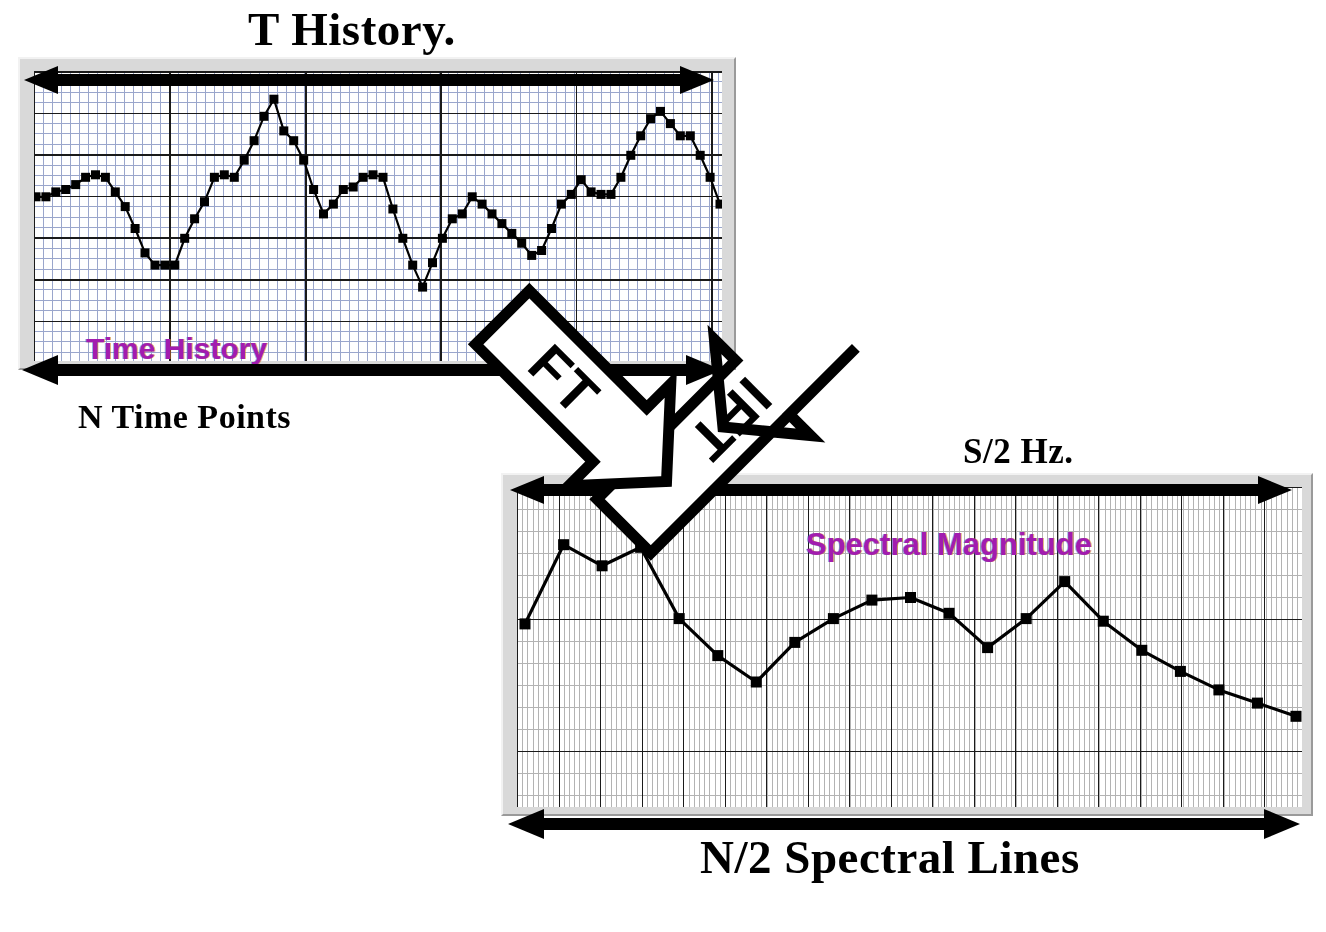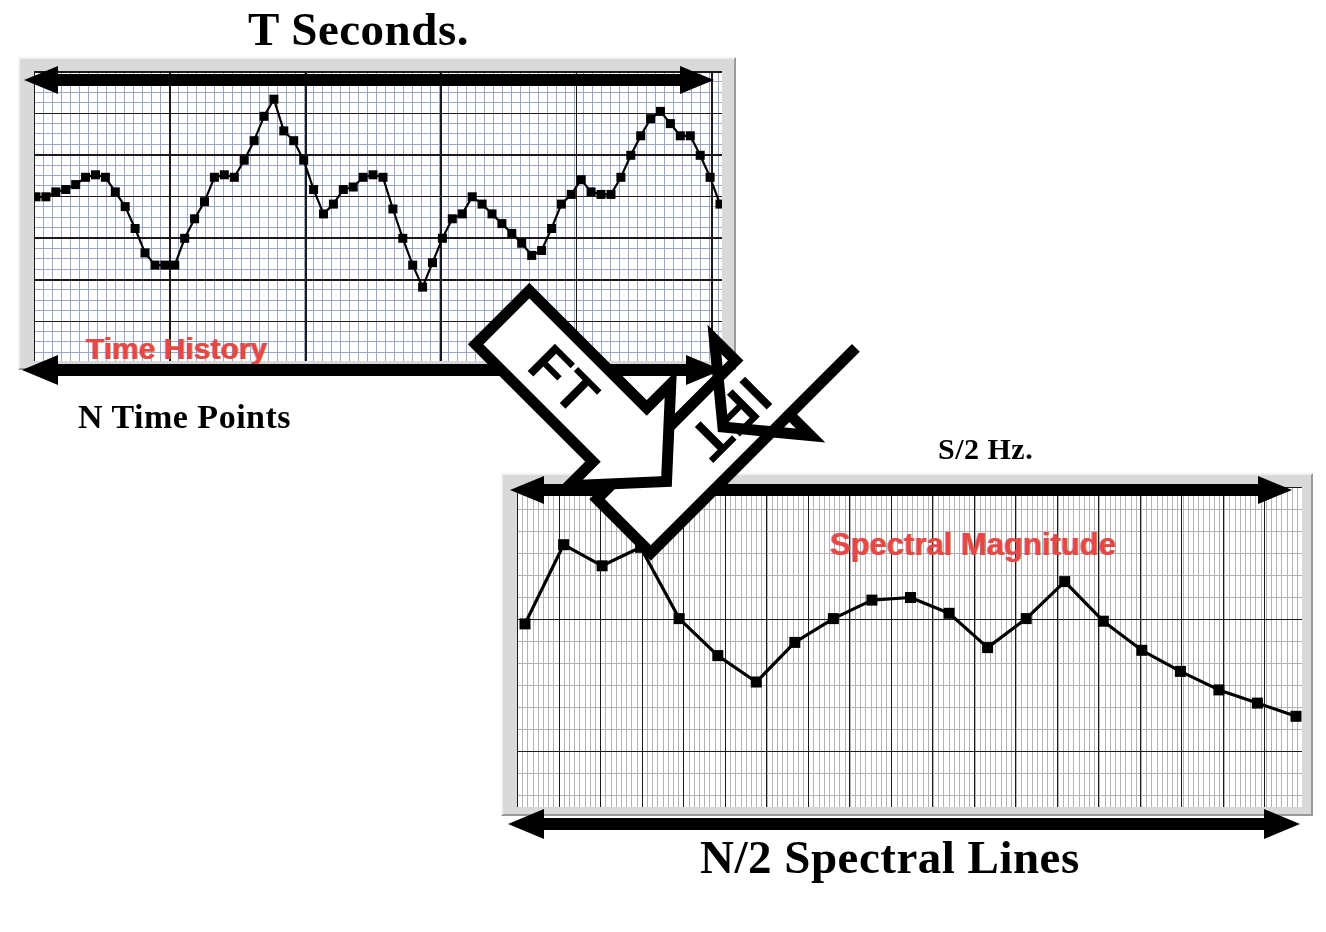--- a/index.html
+++ b/index.html
@@ -22,21 +22,21 @@
   .caption {
     position: absolute;
     font-family: "Liberation Serif", serif;
     font-weight: bold;
     color: #000000;
     white-space: nowrap;
     letter-spacing: 0.5px;
   }
   #caption-t-seconds { left: 248px; top: 2px; font-size: 47px; }
   #caption-n-time-points { left: 78px; top: 398px; font-size: 34px; }
-  #caption-s2-hz { left: 938px; top: 432px; font-size: 30px; }
+  #caption-s2-hz { left: 963px; top: 432px; font-size: 35px; }
   #caption-n2-spectral-lines { left: 700px; top: 830px; font-size: 47px; text-align: right; }
 
   
   .plot-frame {
     position: absolute;
     background: #d9d9d9;
     border-top: 2px solid #f2f2f2;
     border-left: 2px solid #f2f2f2;
     border-right: 2px solid #9a9a9a;
     border-bottom: 2px solid #9a9a9a;
@@ -89,26 +89,26 @@
     position: absolute;
     left: 0; top: 0;
     overflow: visible;
   }
 
   
   .plot-label {
     position: absolute;
     font-family: "Liberation Sans", sans-serif;
     font-weight: bold;
-    color: #ef4444;
+    color: #a21caf;
     white-space: nowrap;
     text-shadow: 1px 0 0 rgba(200,120,20,.55), -1px 0 0 rgba(40,90,190,.45);
   }
   #label-time-history { left: 86px; top: 332px; font-size: 30px; }
-  #label-spectral-magnitude { left: 806px; top: 527px; font-size: 31px; margin-left: 24px; }
+  #label-spectral-magnitude { left: 806px; top: 527px; font-size: 31px; }
 
   
   .dim-arrow { position: absolute; overflow: visible; }
   #arrow-t-seconds { left: 24px; top: 62px; }
   #arrow-n-time-points { left: 22px; top: 352px; }
   #arrow-s2-hz { left: 510px; top: 472px; }
   #arrow-n2-spectral { left: 508px; top: 806px; }
 
   
   #transform-arrows {
@@ -123,21 +123,21 @@
     font-size: 56px;
     fill: #000000;
     letter-spacing: 2px;
   }
 </style>
 </head>
 <body>
 
 <div id="stage">
 
-  <div class="caption" id="caption-t-seconds">T Seconds.</div>
+  <div class="caption" id="caption-t-seconds">T History.</div>
 
   <div class="plot-frame" id="time-frame">
     <div class="plot-inner" id="time-inner">
       <div class="grid" id="time-grid-minor"></div>
       <div class="grid" id="time-grid-major"></div>
       <svg class="series-svg" id="time-series-svg" width="688" height="290">
           <polyline points="2.0,125.8 11.9,125.8 21.8,120.9 31.7,118.5 41.7,113.6 51.6,106.3 61.5,103.8 71.4,106.3 81.3,120.9 91.2,135.6 101.1,157.5 111.0,181.9 121.0,194.1 130.9,194.1 140.8,194.1 150.7,167.3 160.6,147.8 170.5,130.7 180.4,106.3 190.3,103.8 200.3,106.3 210.2,89.2 220.1,69.7 230.0,45.3 239.9,28.2 249.8,59.9 259.7,69.7 269.7,89.2 279.6,118.5 289.5,142.9 299.4,133.1 309.3,118.5 319.2,116.0 329.1,106.3 339.0,103.8 349.0,106.3 358.9,138.0 368.8,167.3 378.7,194.1 388.6,216.1 398.5,191.7 408.4,167.3 418.3,147.8 428.3,142.9 438.2,125.8 448.1,133.1 458.0,142.9 467.9,152.6 477.8,162.4 487.7,172.2 497.7,184.4 507.6,179.5 517.5,157.5 527.4,133.1 537.3,123.4 547.2,108.7 557.1,120.9 567.0,123.4 577.0,123.4 586.9,106.3 596.8,84.3 606.7,64.8 616.6,47.7 626.5,40.4 636.4,52.6 646.3,64.8 656.3,64.8 666.2,84.3 676.1,106.3 686.0,133.1" fill="none" stroke="#000000" stroke-width="2.2" stroke-linejoin="round"></polyline>
           <rect x="-2.5" y="121.3" width="9" height="9" fill="#000000"></rect>
           <rect x="7.4" y="121.3" width="9" height="9" fill="#000000"></rect>
           <rect x="17.3" y="116.4" width="9" height="9" fill="#000000"></rect>

